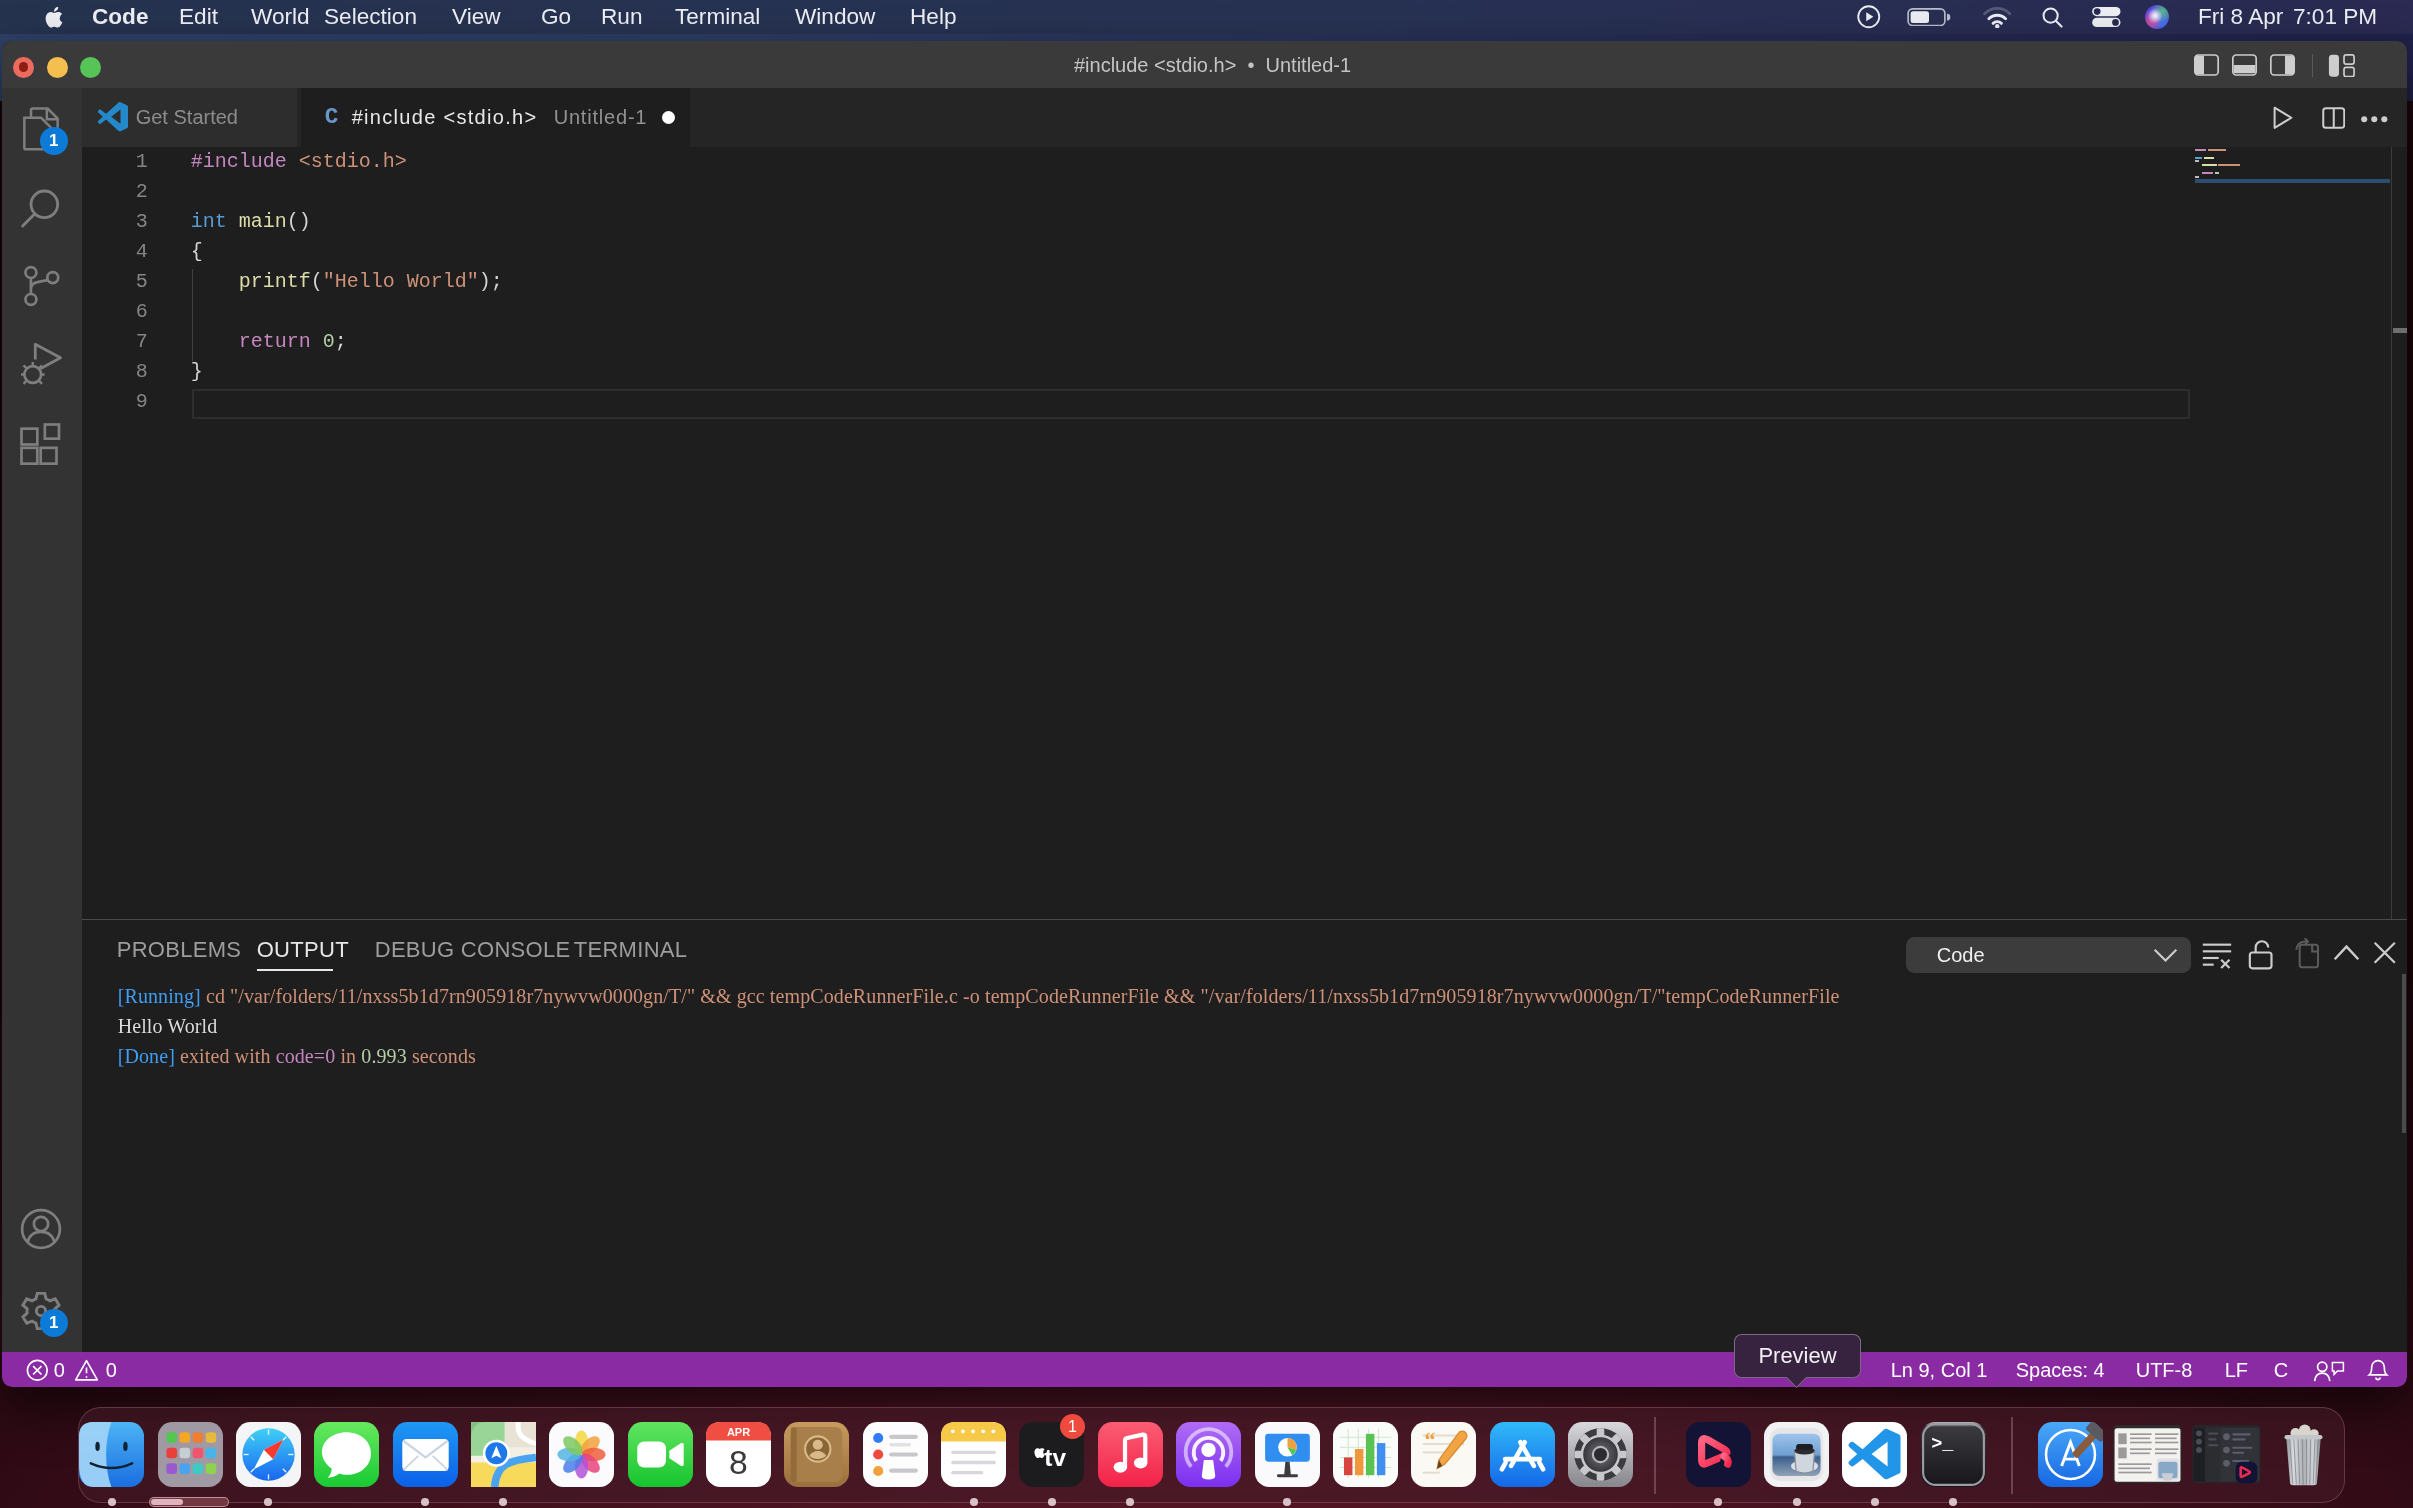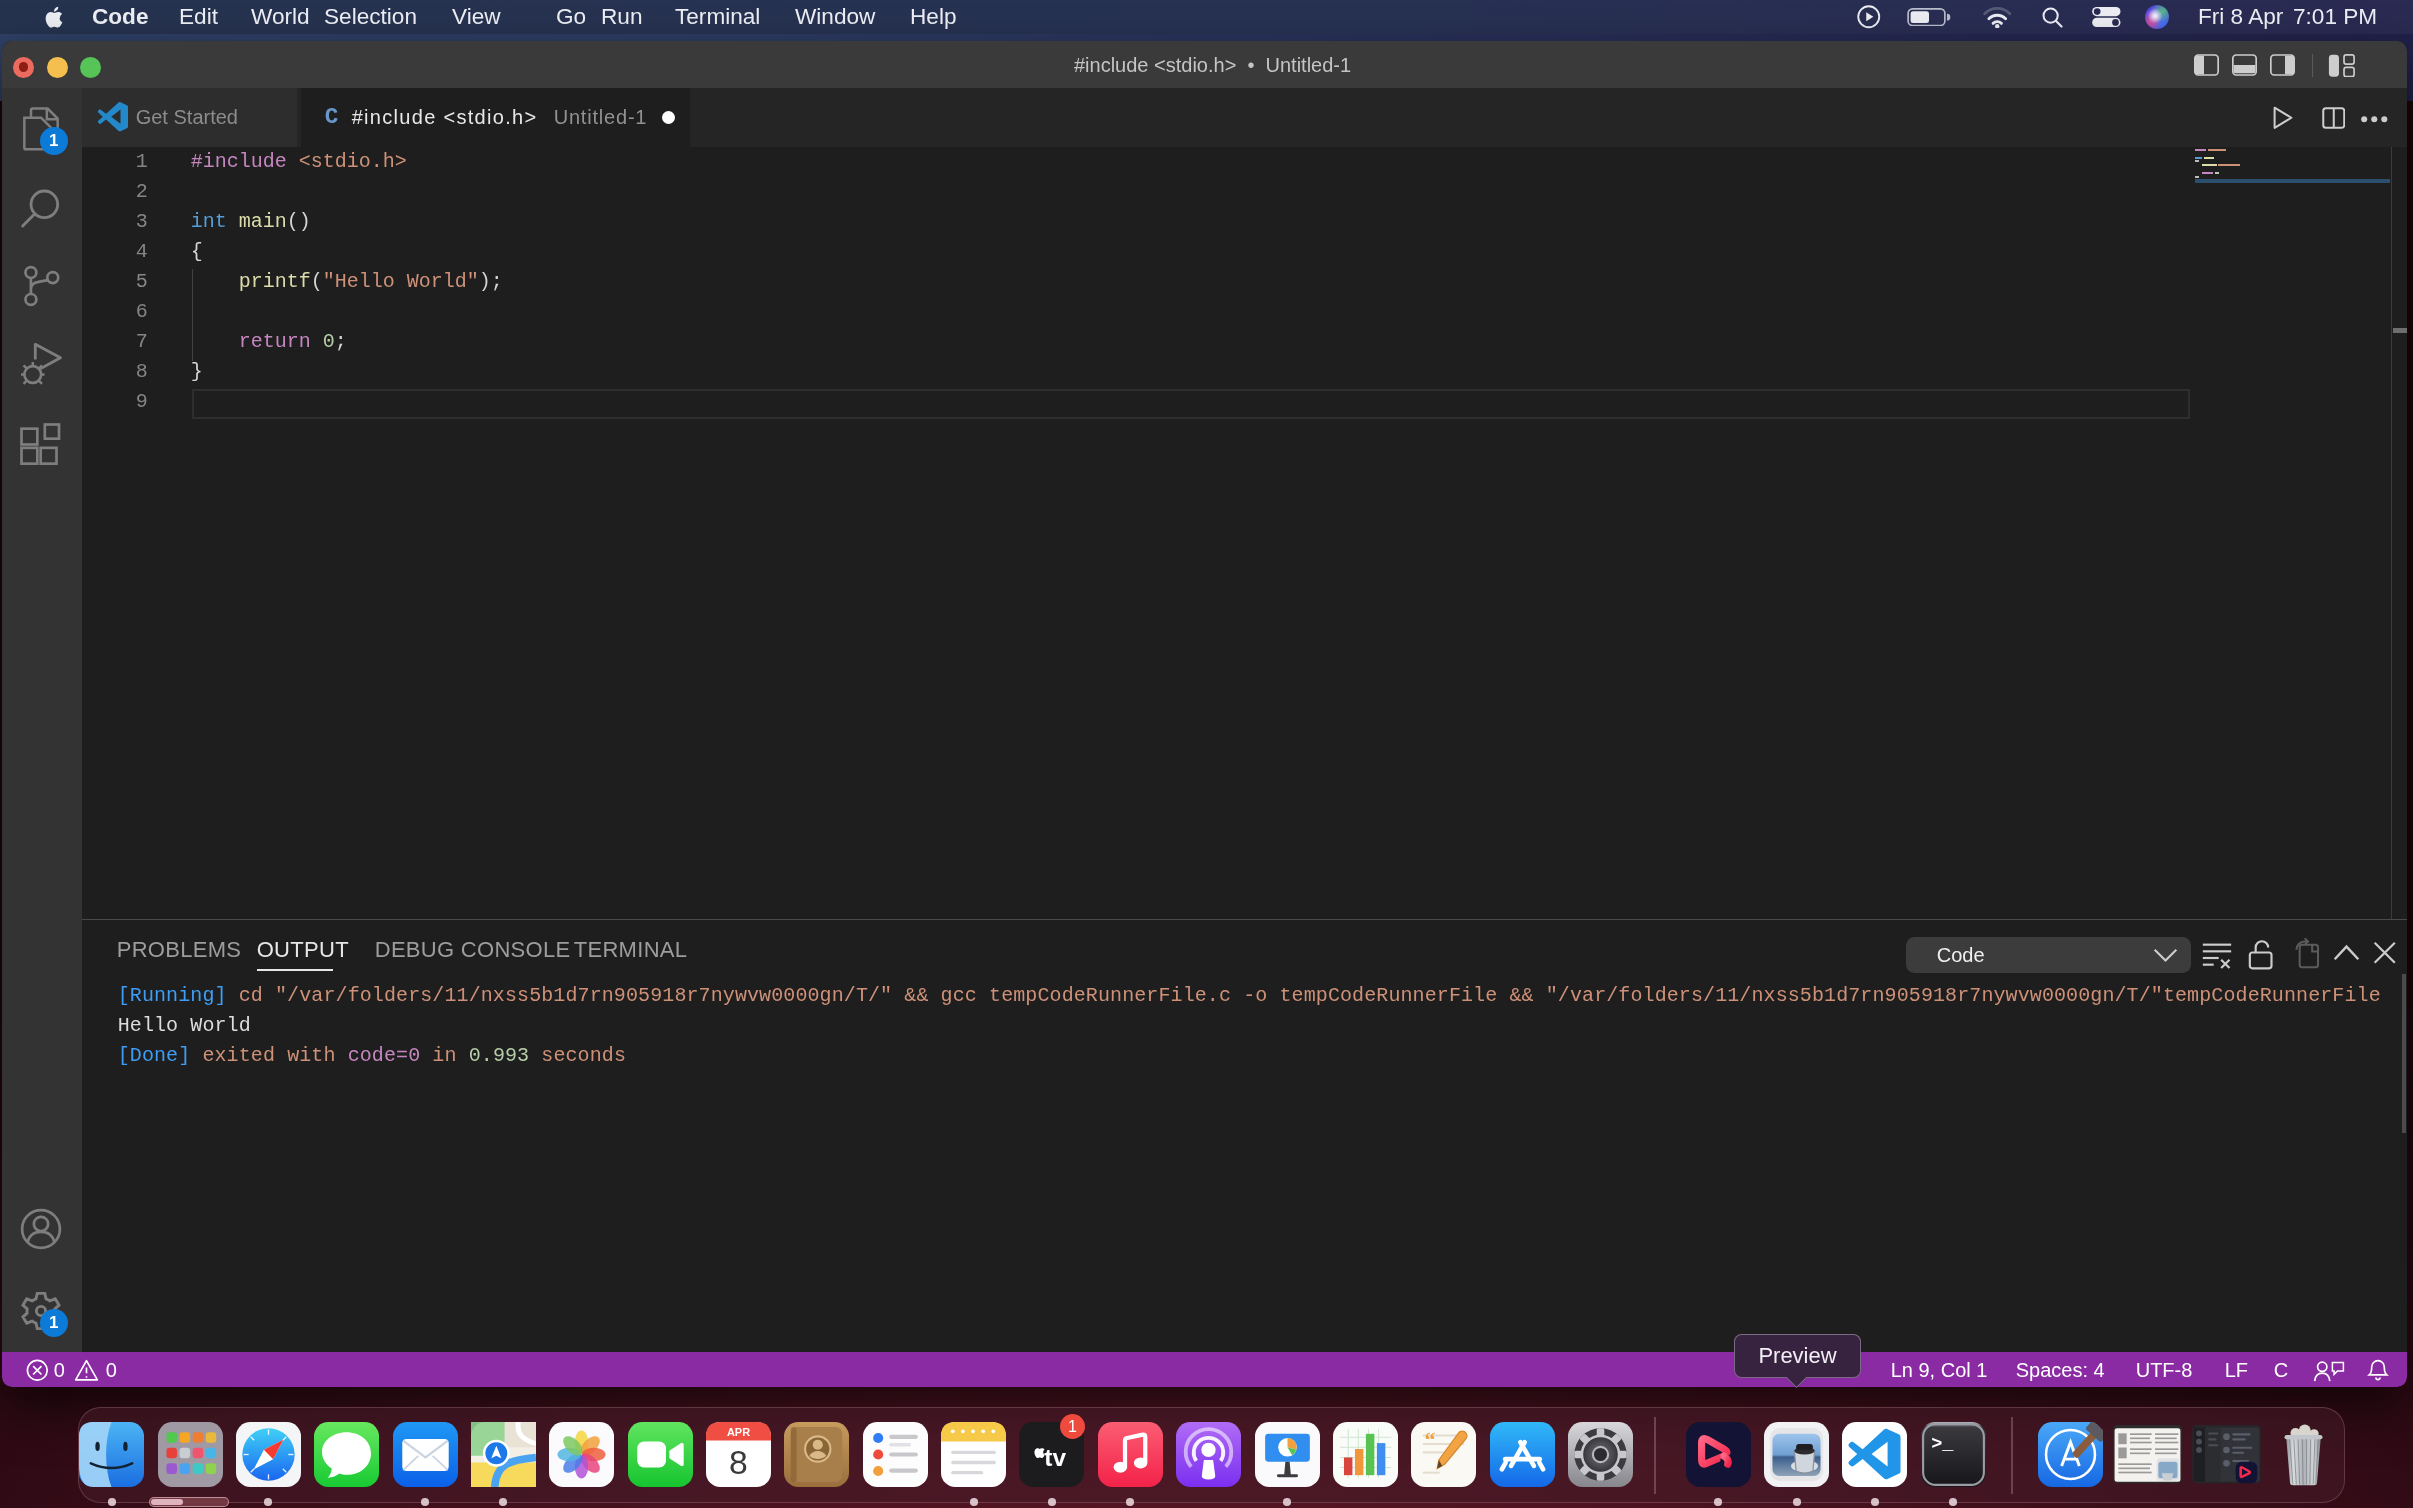--- a/index.html
+++ b/index.html
@@ -18,21 +18,21 @@
 #titlebar{position:absolute;left:0;top:0;width:2405px;height:47px;background:#3a3a3a}
 .tl{position:absolute;top:15.5px;width:21px;height:21px;border-radius:50%}
 #titletext{position:absolute;top:0;left:8.4px;width:2405px;height:47px;line-height:49px;text-align:center;color:#c4c4c4;font-size:20px}
 #actbar{position:absolute;left:0;top:47px;width:80px;height:1264px;background:#333333}
 #tabbar{position:absolute;left:80px;top:47px;width:2326px;height:59px;background:#252526}
 .tab1{position:absolute;left:0;top:0;width:216px;height:59px;background:#2d2d2d;border-right:1.7px solid #252526}
 .tab2{position:absolute;left:219px;top:0;width:389px;height:59px;background:#1e1e1e}
 #editor{position:absolute;left:80px;top:106px;width:2326px;height:773px;background:#1e1e1e}
 #panel{position:absolute;left:80px;top:878px;width:2326px;height:432px;background:#1e1e1e;border-top:1.7px solid #4a4a4a}
 #statusbar{position:absolute;left:0;top:1311px;width:2405px;height:35px;background:#8a2ba3;border-radius:0 0 9.2px 9.2px;color:#fff;font-size:20px}
-pre,code,.mono{font-family:Liberation Mono, monospace}
+pre,code,.mono{font-family:Liberation Serif, serif}
 #code{position:absolute;left:109px;top:0.2px;font-size:20px;line-height:30px;white-space:pre;font-family:"Liberation Mono",monospace}
 #lnums{position:absolute;left:0;top:0.2px;width:66px;text-align:right;font-size:20px;line-height:30px;color:#858585;font-family:"Liberation Mono",monospace;white-space:pre}
 .tA{color:#c586c0}.tB{color:#ce9178}.tC{color:#569cd6}.tD{color:#dcdcaa}.tE{color:#b5cea8}.tF{color:#d4d4d4}.tG{color:#3e9df5}
 #outtext{position:absolute;left:36px;top:61px;font-size:20px;line-height:30px;white-space:pre;letter-spacing:0.1px}
 .ptab{position:absolute;top:13.4px;height:34px;line-height:34px;font-size:22px;color:#9d9d9d;letter-spacing:0.3px}
 svg{display:block}
 .dockicon{position:absolute;top:1422px;width:65px;height:65px}
 .ddot{position:absolute;top:1498px;width:7.5px;height:7.5px;border-radius:50%;background:rgba(238,222,228,.85)}
 </style></head>
 <body>
@@ -42,21 +42,21 @@
 
 <div id="menubar">
   <svg class="abs" style="left:44px;top:5.9px" width="19" height="22.6" viewBox="0 0 23 27">
     <path fill="#eceef4" d="M19.2 14.3c0-3.2 2.6-4.7 2.7-4.8-1.5-2.2-3.8-2.5-4.6-2.5-2-.2-3.8 1.2-4.8 1.2-1 0-2.5-1.2-4.2-1.1C6.2 7.2 4.2 8.4 3.1 10.3.9 14.1 2.5 19.8 4.6 22.9c1 1.5 2.3 3.2 3.9 3.1 1.6-.1 2.2-1 4.1-1 1.9 0 2.4 1 4.1 1 1.7 0 2.8-1.5 3.8-3.1 1.2-1.8 1.7-3.5 1.7-3.6-.1 0-3.3-1.3-3.3-5zM15.9 4.8c.9-1.1 1.5-2.6 1.3-4.1-1.3.1-2.9.9-3.8 2-.8 1-1.6 2.5-1.4 4 1.5.1 3-.8 3.9-1.9z"></path>
   </svg>
   <div class="abs" style="left:92px;top:0"><span class="mitem" style="font-weight:bold">Code</span></div>
   <div class="abs" style="left:179px;top:0"><span class="mitem">Edit</span></div>
   <div class="abs" style="left:251px;top:0"><span class="mitem">World</span></div>
   <div class="abs" style="left:324px;top:0"><span class="mitem">Selection</span></div>
   <div class="abs" style="left:452px;top:0"><span class="mitem">View</span></div>
-  <div class="abs" style="left:556px;top:0"><span class="mitem">Go</span></div>
+  <div class="abs" style="left:541px;top:0"><span class="mitem">Go</span></div>
   <div class="abs" style="left:601px;top:0"><span class="mitem">Run</span></div>
   <div class="abs" style="left:675px;top:0"><span class="mitem">Terminal</span></div>
   <div class="abs" style="left:795px;top:0"><span class="mitem">Window</span></div>
   <div class="abs" style="left:910px;top:0"><span class="mitem">Help</span></div>
 
   <svg class="abs" style="left:1857px;top:5px" width="23.5" height="23.5" viewBox="0 0 28 28">
     <circle cx="14" cy="14" r="12.5" fill="none" stroke="#eceef4" stroke-width="2.2"></circle>
     <path d="M11 8.5 L19.5 14 L11 19.5 Z" fill="#eceef4"></path>
   </svg>
   <svg class="abs" style="left:1907px;top:7.5px" width="44" height="18.4" viewBox="0 0 52 22">

